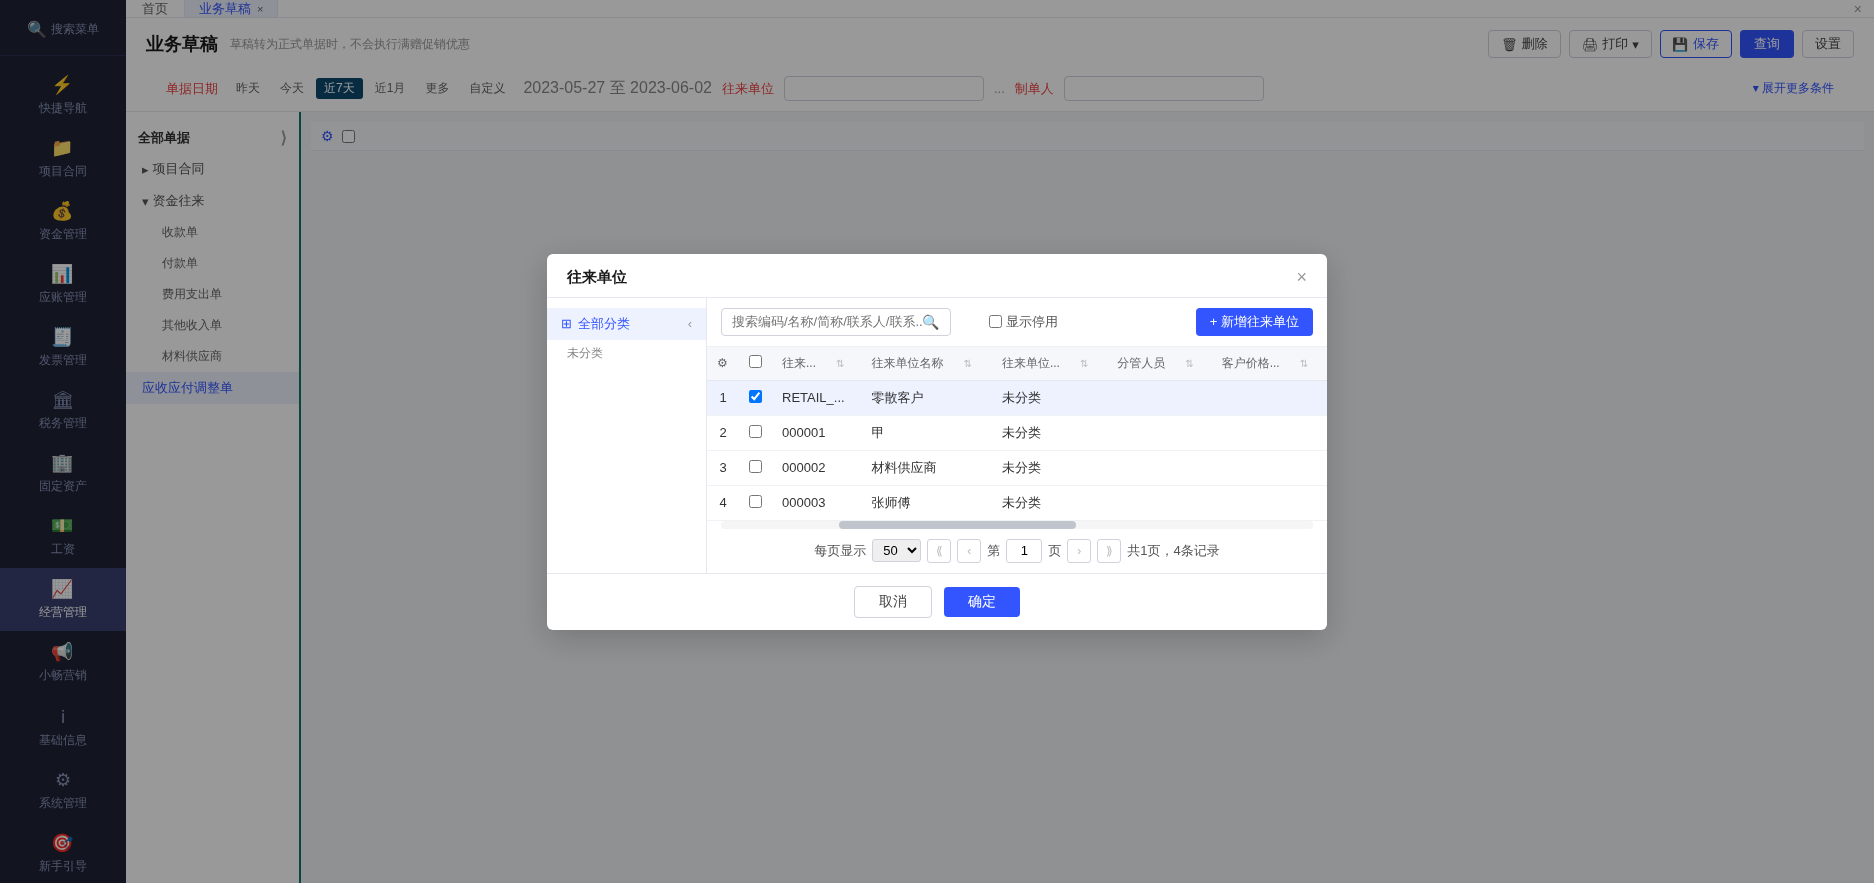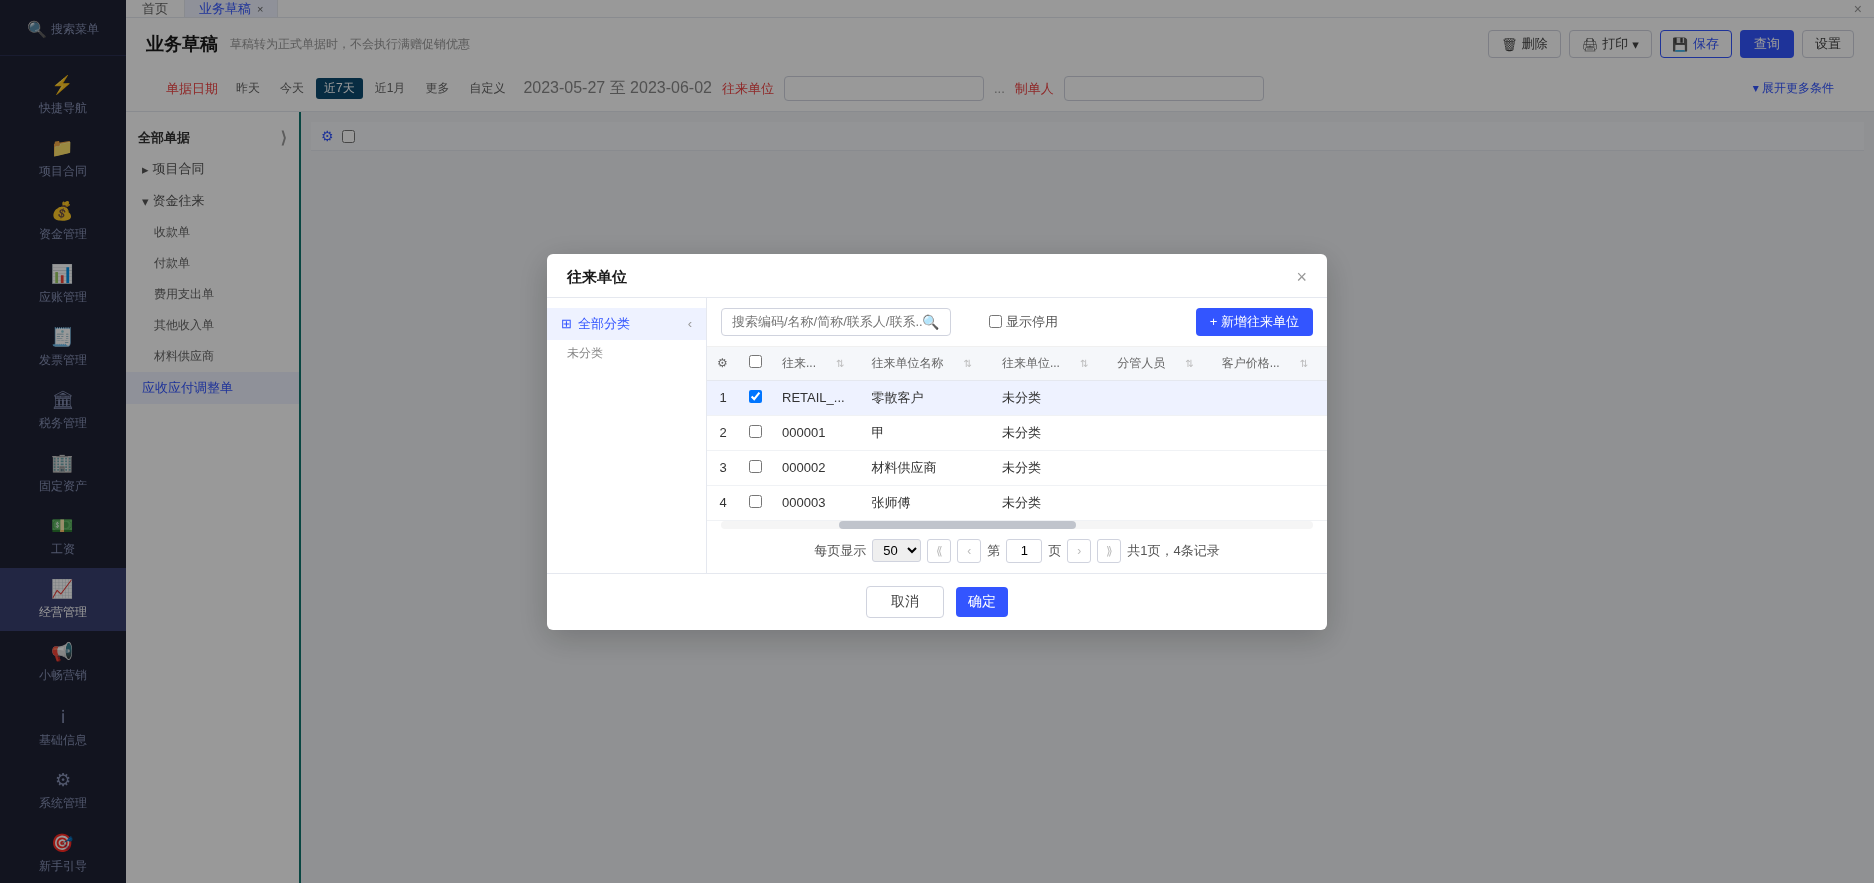--- a/index.html
+++ b/index.html
@@ -50,21 +50,21 @@
     
     .content-area { display: flex; flex: 1; overflow: hidden; }
 
     
     .left-nav { width: 175px; background: #fff; border-right: 2px solid #0f766e; padding: 10px 0; flex-shrink: 0; overflow-y: auto; }
     .left-nav-header { display: flex; align-items: center; justify-content: space-between; padding: 6px 12px; font-size: 13px; color: #333; font-weight: bold; }
     .left-nav-toggle { font-size: 16px; color: #999; cursor: pointer; }
     .left-nav-item { padding: 7px 16px; font-size: 13px; cursor: pointer; color: #555; display: flex; align-items: center; gap: 6px; }
     .left-nav-item.active { background: #eef2ff; color: #3355ff; }
     .left-nav-group-header { padding: 7px 16px; display: flex; align-items: center; gap: 4px; }
-    .left-nav-sub { padding-left: 12px; }
+    .left-nav-sub { padding-left: 20px; }
     .left-nav-sub .left-nav-item { font-size: 12px; color: #666; }
 
     
     .table-area { flex: 1; overflow: auto; padding: 10px; }
 
     
     .overlay { position: fixed; top: 0; left: 0; width: 1874px; height: 883px; background: rgba(0,0,0,0.4); z-index: 100; display: flex; align-items: center; justify-content: center; }
 
     
     .modal { background: #fff; border-radius: 6px; width: 780px; max-height: 620px; display: flex; flex-direction: column; box-shadow: 0 8px 32px rgba(0,0,0,0.2); }
@@ -106,21 +106,21 @@
     
     .modal-pagination { display: flex; align-items: center; justify-content: center; padding: 10px 14px; font-size: 13px; color: #555; gap: 6px; }
     .page-btn { border: 1px solid #d0d3de; border-radius: 3px; background: #fff; width: 24px; height: 24px; display: flex; align-items: center; justify-content: center; cursor: pointer; font-size: 12px; color: #666; }
     .page-btn:disabled, .page-btn.disabled { color: #bbb; cursor: default; }
     .page-input { border: 1px solid #d0d3de; border-radius: 3px; width: 36px; height: 24px; text-align: center; font-size: 13px; }
     .page-select { border: 1px solid #d0d3de; border-radius: 3px; padding: 2px 6px; font-size: 13px; }
 
     
     .modal-footer { display: flex; align-items: center; justify-content: center; gap: 12px; padding: 12px 20px; border-top: 1px solid #e5e8ef; }
     .btn-cancel { border: 1px solid #d0d3de; background: #fff; padding: 6px 24px; border-radius: 4px; font-size: 14px; cursor: pointer; color: #444; }
-    .btn-confirm { background: #3355ff; color: #fff; border: none; padding: 6px 12px; border-radius: 4px; font-size: 14px; cursor: pointer; }
+    .btn-confirm { background: #3355ff; color: #fff; border: none; padding: 6px 24px; border-radius: 4px; font-size: 14px; cursor: pointer; }
 
     
     .main-table-header { display: flex; align-items: center; padding: 6px 10px; background: #f5f7fa; border-bottom: 1px solid #e5e8ef; font-size: 12px; color: #666; gap: 8px; }
     .main-table-settings { color: #3355ff; font-size: 14px; cursor: pointer; }
     .notice-text { color: #999; font-size: 13px; padding: 20px; }
   </style>
 </head>
 <body>
 
 <div class="app-layout">

